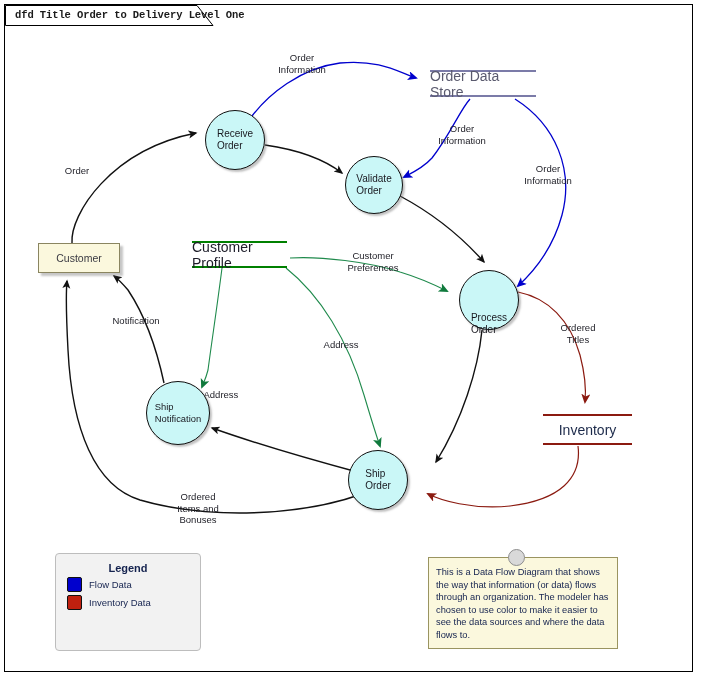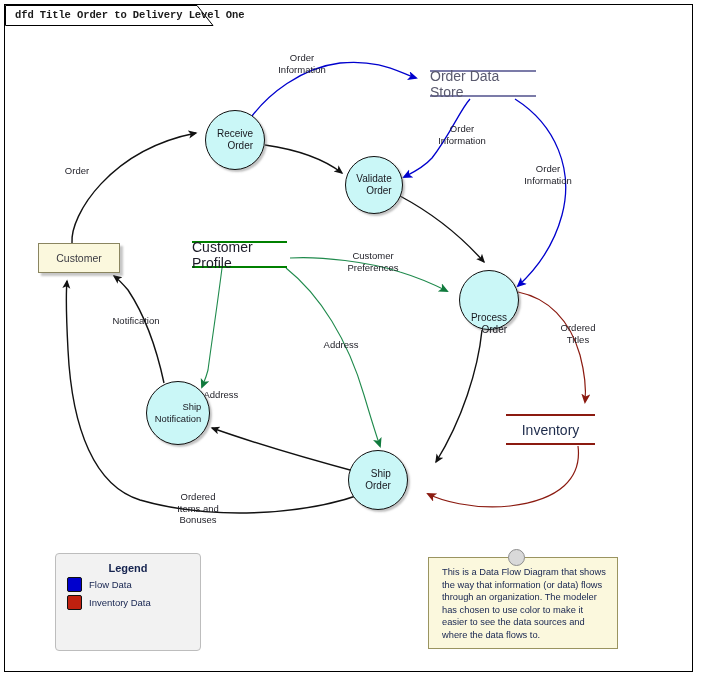--- a/index.html
+++ b/index.html
@@ -38,21 +38,21 @@
   svg.layer{position:absolute;left:0;top:0;width:701px;height:680px;pointer-events:none;}
 
   
   .proc{
     position:absolute;
     border-radius:50%;
     background:#caf7f7;
     border:1.6px solid #101010;
     box-shadow:2px 2px 2px rgba(120,120,120,0.45);
     display:flex;align-items:center;justify-content:center;
-    text-align:right;
+    text-align:left;
     font-size:10px;color:#18181f;
     line-height:12px;
     box-sizing:border-box;
   }
   .ext-entity{
     position:absolute;
     background:#fbf8dd;
     border:1px solid #8a8560;
     box-shadow:2.5px 2.5px 2px rgba(120,120,120,0.42);
     display:flex;align-items:center;justify-content:center;
@@ -108,21 +108,21 @@
   }
   .legend-label{font-size:9.5px;color:#15234f;}
 
   
   #note{
     position:absolute;left:428px;top:557px;
     width:190px;height:92px;
     background:#fbf8dd;
     border:1px solid #9a9460;
     box-sizing:border-box;
-    padding:8px 7px 4px 13px;
+    padding:8px 7px 4px 7px;
     font-size:9.3px;
     line-height:12.6px;
     color:#15234f;
   }
   #note-pin{
     position:absolute;left:508px;top:549px;
     width:17px;height:17px;border-radius:50%;
     background:#d9d9d9;
     border:1px solid #8d8d8d;
     box-sizing:border-box;
@@ -250,21 +250,21 @@
     <div class="bar bot" style="border-top:2.4px solid #7b7ba8;"></div>
     <span class="lbl">Order Data Store</span>
   </div>
 
   <div class="store" style="left:192px;top:241px;width:95px;height:27px;color:#1c1c28;">
     <div class="bar top" style="border-top:2.6px solid #008000;"></div>
     <div class="bar bot" style="border-top:2.6px solid #008000;"></div>
     <span class="lbl">Customer Profile</span>
   </div>
 
-  <div class="store" style="left:506px;top:414px;width:89px;height:31px;color:#1c2a4a;">
+  <div class="store" style="left:543px;top:414px;width:89px;height:31px;color:#1c2a4a;">
     <div class="bar top" style="border-top:2.6px solid #8b1a10;"></div>
     <div class="bar bot" style="border-top:2.6px solid #8b1a10;"></div>
     <span class="lbl">Inventory</span>
   </div>
 
   <div id="legend">
     <div id="legend-title">Legend</div>
     <div class="legend-row">
       <span class="swatch" style="background:#0000cd;"></span>
       <span class="legend-label">Flow Data</span>

